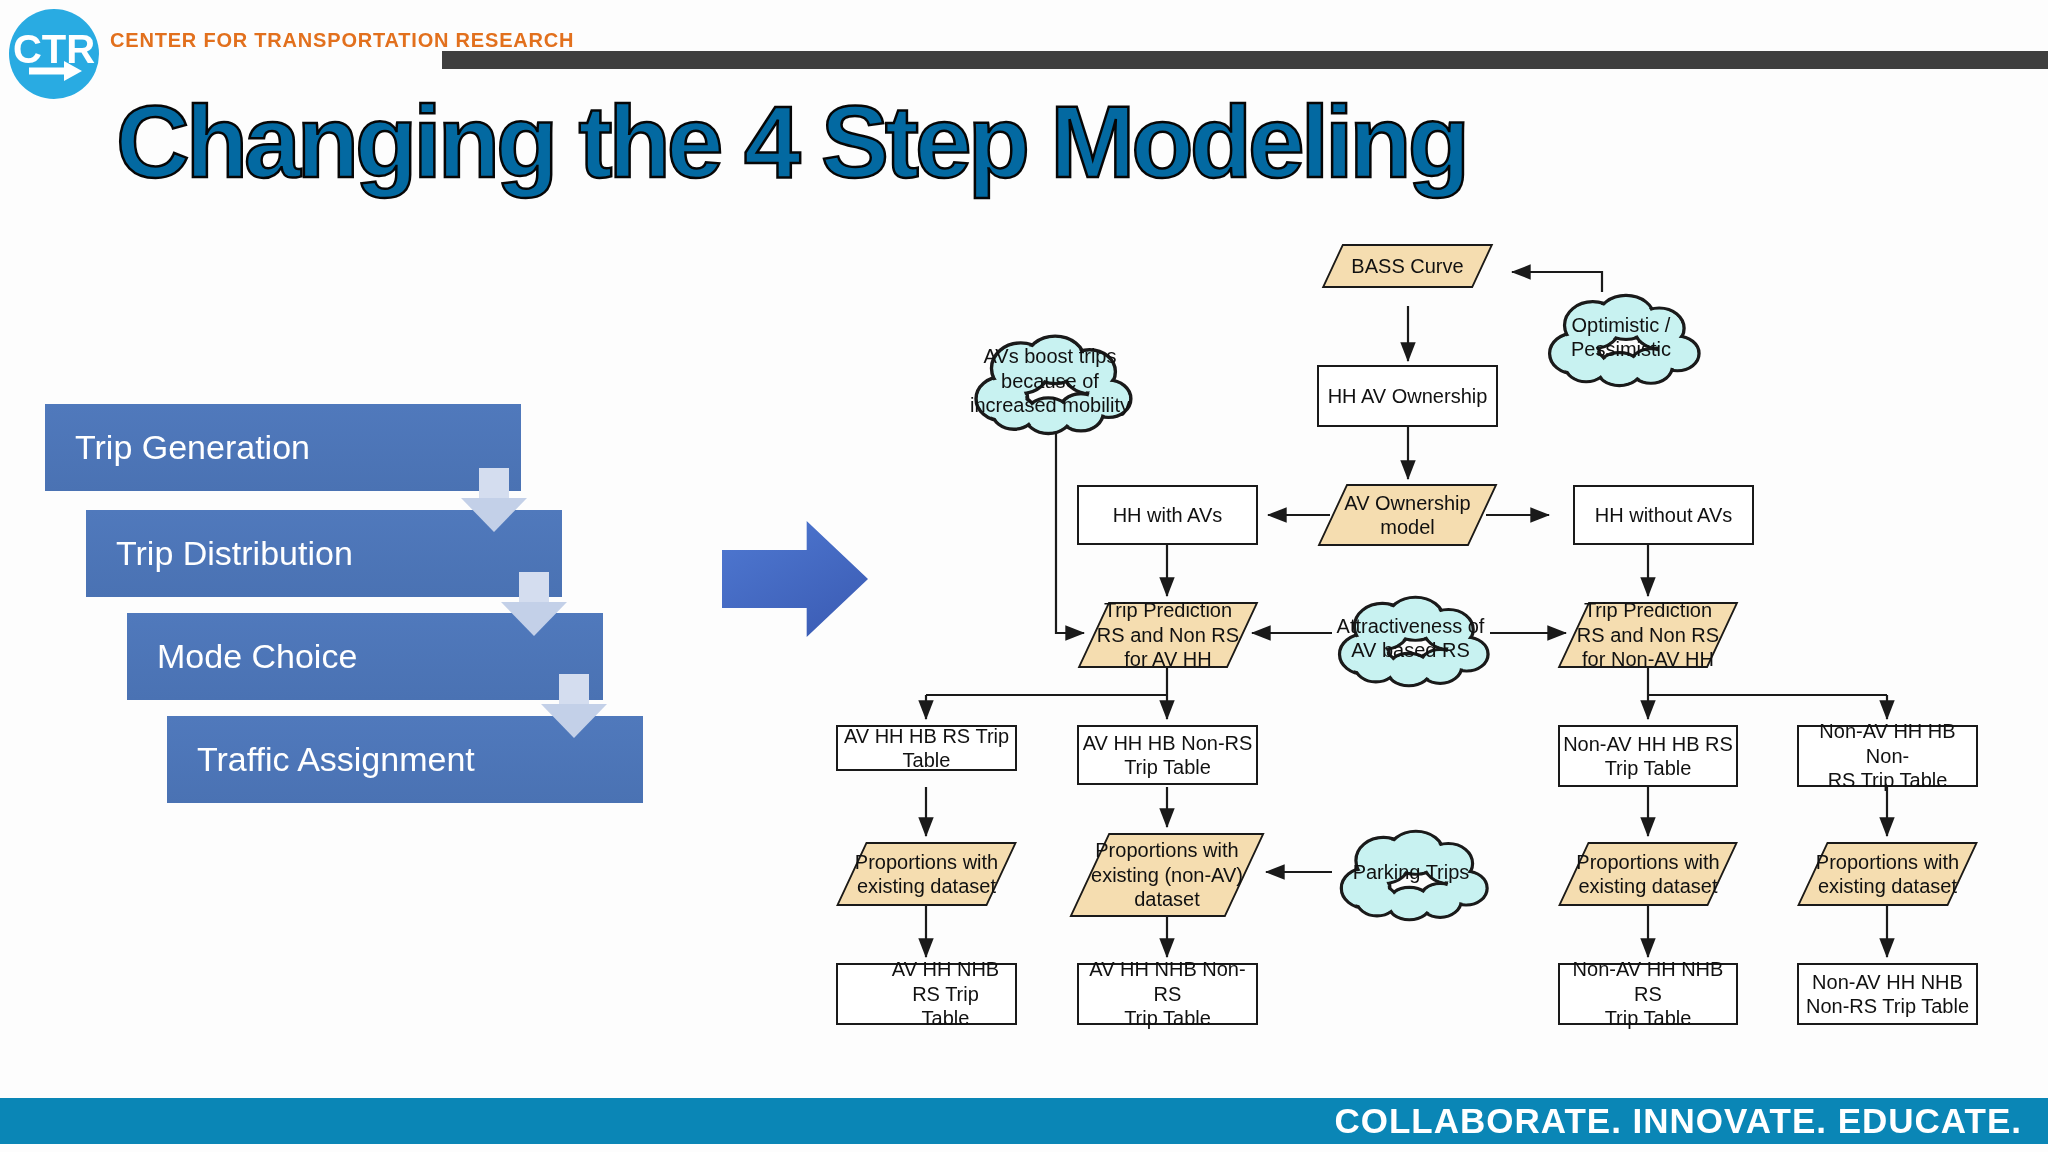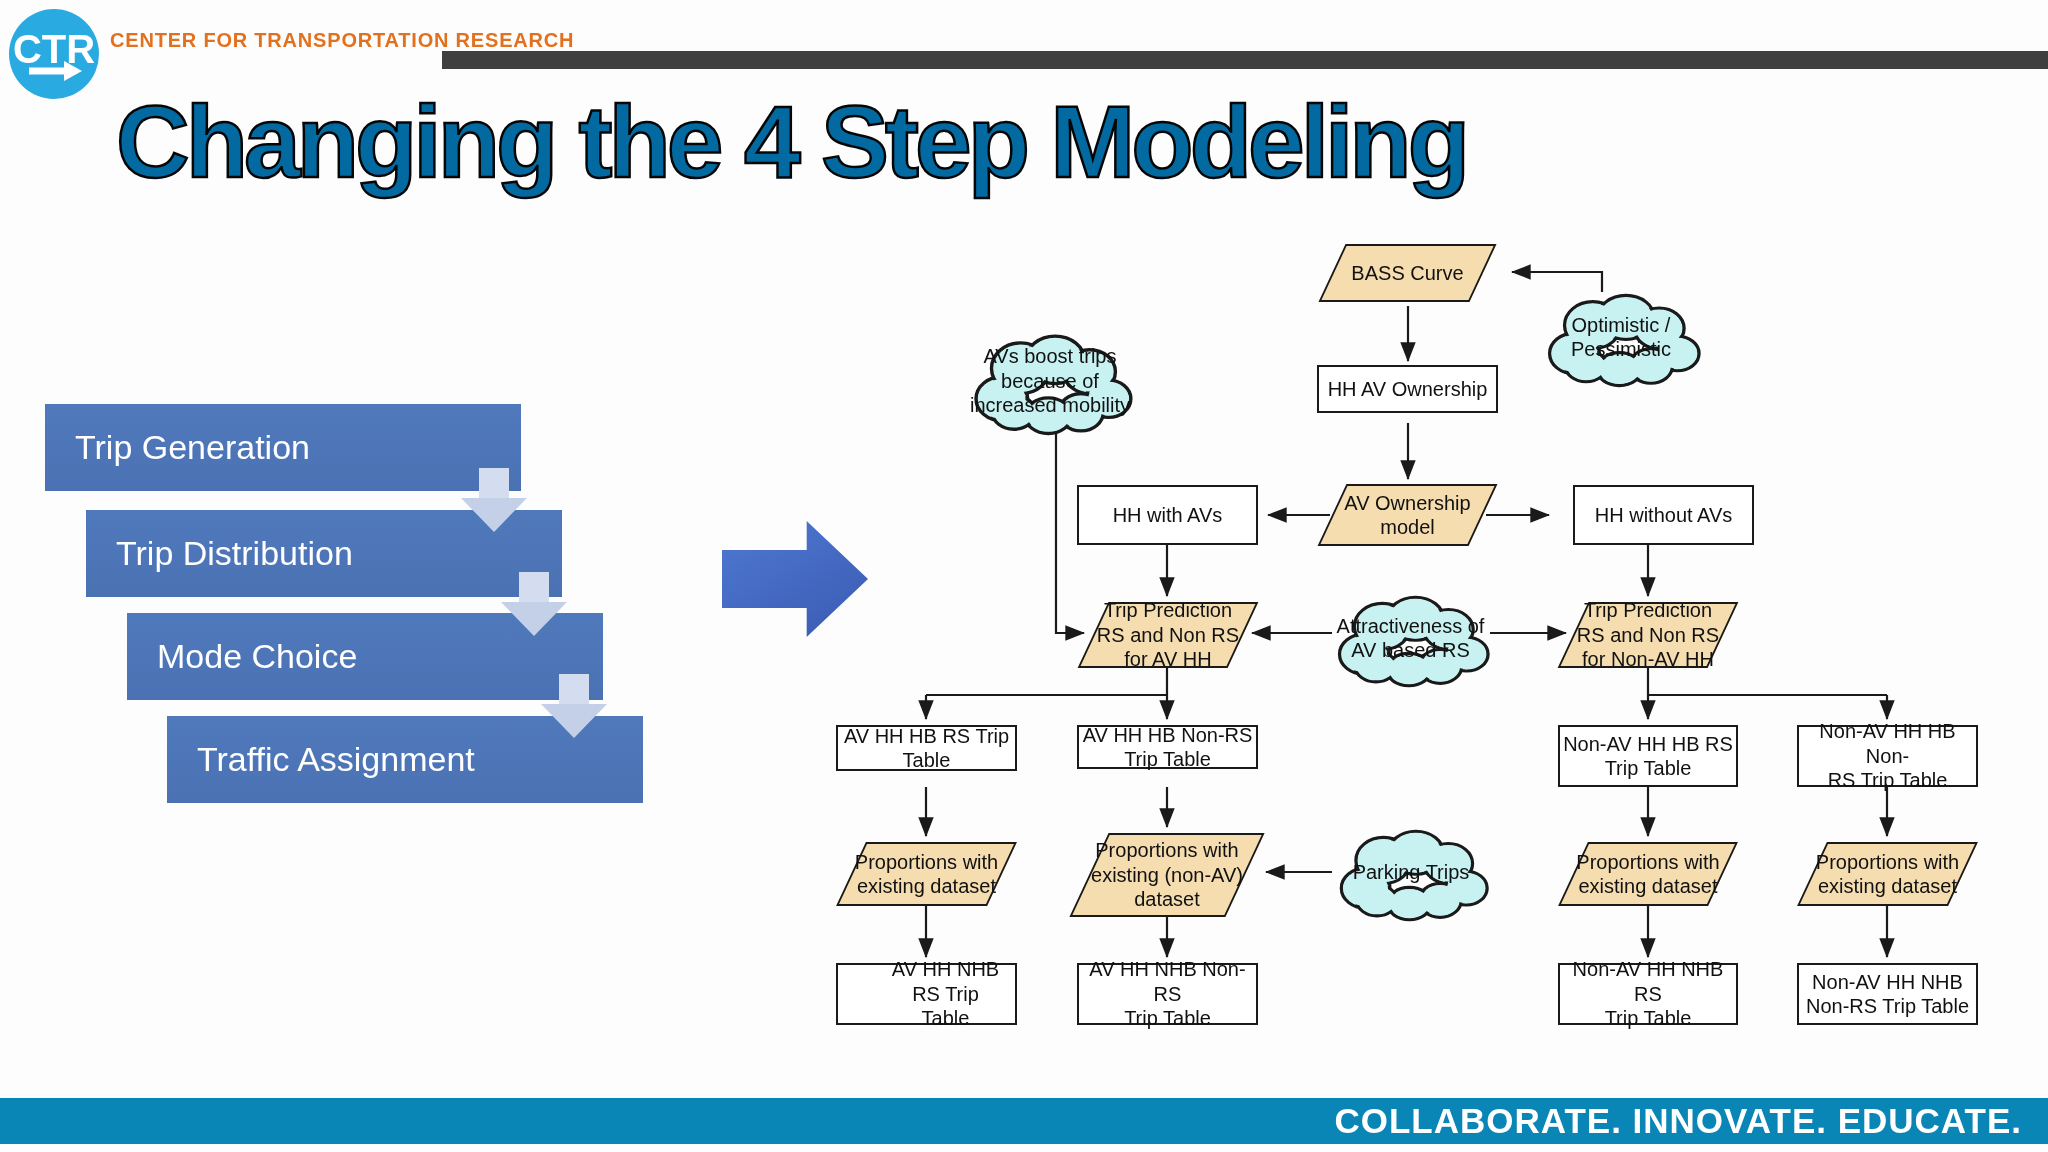--- a/index.html
+++ b/index.html
@@ -39,32 +39,32 @@
   .node{position:absolute;box-sizing:border-box;}
   .rect{background:#fff;border:2.2px solid #1a1a1a;display:flex;align-items:center;justify-content:center;}
   .node .label{font-size:20px;line-height:1.22;color:#111;text-align:center;white-space:pre-line;}
   .para .para-bg{position:absolute;top:0;bottom:0;left:15px;right:15px;background:#f5ddb0;
                  border:2.2px solid #1a1a1a;transform:skewX(-25deg);}
   .para .label{position:absolute;inset:0;display:flex;align-items:center;justify-content:center;}
   .cloud svg{position:absolute;inset:0;width:100%;height:100%;}
   .cloud .label{position:absolute;inset:0;display:flex;align-items:center;justify-content:center;}
 
   
-  .pos-bass{left:1317px;top:244px;width:181px;height:58px;}
+  .pos-bass{left:1317px;top:244px;width:181px;height:44px;}
   .pos-opt{left:1538px;top:286px;width:166px;height:102px;}
-  .pos-hhavown{left:1317px;top:365px;width:181px;height:48px;}
+  .pos-hhavown{left:1317px;top:365px;width:181px;height:62px;}
   .pos-avsboost{left:964px;top:326px;width:172px;height:110px;}
   .pos-hhwith{left:1077px;top:485px;width:181px;height:60px;}
   .pos-avownmodel{left:1317px;top:484px;width:181px;height:62px;}
   .pos-hhwithout{left:1557px;top:485px;width:181px;height:60px;margin-left:16px;}
   .pos-tpav{left:1078px;top:602px;width:180px;height:66px;}
   .pos-attract{left:1328px;top:588px;width:165px;height:100px;}
   .pos-tpnonav{left:1558px;top:602px;width:180px;height:66px;}
   .pos-hb1{left:836px;top:725px;width:181px;height:46px;}
-  .pos-hb2{left:1077px;top:725px;width:181px;height:44px;}
+  .pos-hb2{left:1077px;top:725px;width:181px;height:60px;}
   .pos-hb3{left:1558px;top:725px;width:180px;height:62px;}
   .pos-hb4{left:1797px;top:725px;width:181px;height:62px;}
   .pos-prop1{left:836px;top:842px;width:181px;height:64px;}
   .pos-prop2{left:1074px;top:833px;width:186px;height:84px;}
   .pos-parking{left:1330px;top:822px;width:162px;height:100px;}
   .pos-prop3{left:1558px;top:842px;width:180px;height:64px;}
   .pos-prop4{left:1797px;top:842px;width:181px;height:64px;}
   .pos-nhb1{left:836px;top:963px;width:181px;height:62px;padding-left:38px;}
   .pos-nhb2{left:1077px;top:963px;width:181px;height:62px;}
   .pos-nhb3{left:1558px;top:963px;width:180px;height:62px;}

